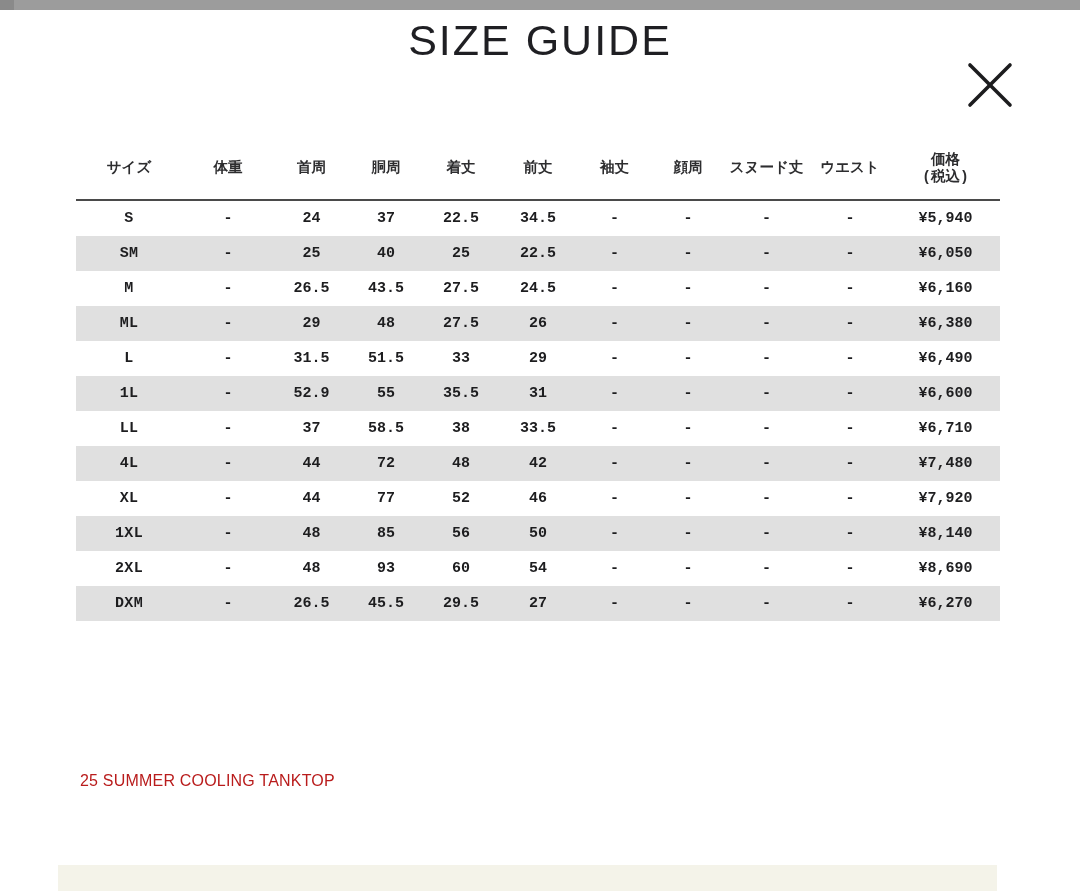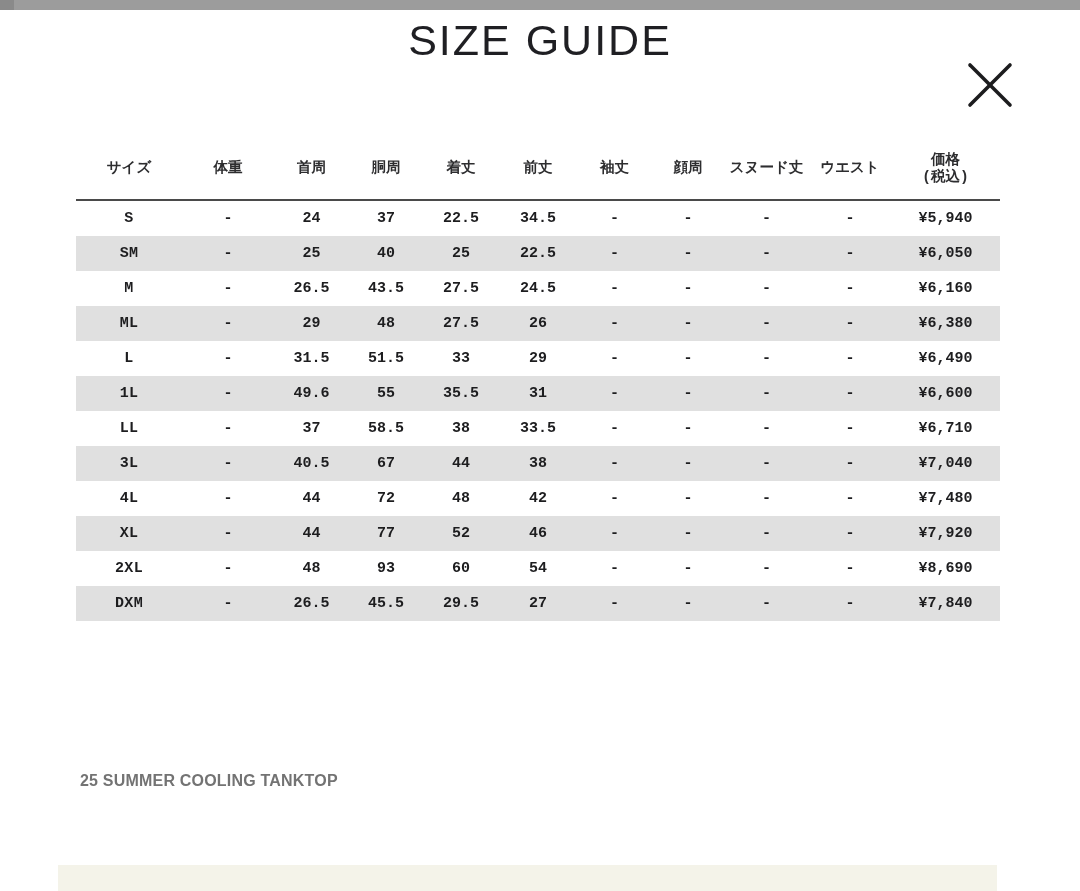--- a/index.html
+++ b/index.html
@@ -86,23 +86,23 @@
   }
   table.size-table td.size-col {
     font-size: 15px;
     letter-spacing: 0.3px;
   }
   .product-name {
     position: absolute;
     left: 80px;
     top: 772px;
     font-size: 16px;
-    font-weight: 700;
+    font-weight: 400;
     letter-spacing: 0.2px;
-    color: #737373;
+    color: #b91c1c;
   }
   .bottom-bar {
     position: absolute;
     left: 58px;
     top: 865px;
     width: 939px;
     height: 26px;
     background: #f4f3e9;
   }
 </style>
@@ -214,21 +214,21 @@
           <td>29</td>
           <td>-</td>
           <td>-</td>
           <td>-</td>
           <td>-</td>
           <td>¥6,490</td>
         </tr>
         <tr>
           <td class="size-col">1L</td>
           <td>-</td>
-          <td>49.6</td>
+          <td>52.9</td>
           <td>55</td>
           <td>35.5</td>
           <td>31</td>
           <td>-</td>
           <td>-</td>
           <td>-</td>
           <td>-</td>
           <td>¥6,600</td>
         </tr>
         <tr>
@@ -238,33 +238,20 @@
           <td>58.5</td>
           <td>38</td>
           <td>33.5</td>
           <td>-</td>
           <td>-</td>
           <td>-</td>
           <td>-</td>
           <td>¥6,710</td>
         </tr>
         <tr>
-          <td class="size-col">3L</td>
-          <td>-</td>
-          <td>40.5</td>
-          <td>67</td>
-          <td>44</td>
-          <td>38</td>
-          <td>-</td>
-          <td>-</td>
-          <td>-</td>
-          <td>-</td>
-          <td>¥7,040</td>
-        </tr>
-        <tr>
           <td class="size-col">4L</td>
           <td>-</td>
           <td>44</td>
           <td>72</td>
           <td>48</td>
           <td>42</td>
           <td>-</td>
           <td>-</td>
           <td>-</td>
           <td>-</td>
@@ -277,20 +264,33 @@
           <td>77</td>
           <td>52</td>
           <td>46</td>
           <td>-</td>
           <td>-</td>
           <td>-</td>
           <td>-</td>
           <td>¥7,920</td>
         </tr>
         <tr>
+          <td class="size-col">1XL</td>
+          <td>-</td>
+          <td>48</td>
+          <td>85</td>
+          <td>56</td>
+          <td>50</td>
+          <td>-</td>
+          <td>-</td>
+          <td>-</td>
+          <td>-</td>
+          <td>¥8,140</td>
+        </tr>
+        <tr>
           <td class="size-col">2XL</td>
           <td>-</td>
           <td>48</td>
           <td>93</td>
           <td>60</td>
           <td>54</td>
           <td>-</td>
           <td>-</td>
           <td>-</td>
           <td>-</td>
@@ -300,21 +300,21 @@
           <td class="size-col">DXM</td>
           <td>-</td>
           <td>26.5</td>
           <td>45.5</td>
           <td>29.5</td>
           <td>27</td>
           <td>-</td>
           <td>-</td>
           <td>-</td>
           <td>-</td>
-          <td>¥7,840</td>
+          <td>¥6,270</td>
         </tr>
       </tbody>
   </table>
 
   <div class="product-name">25 SUMMER COOLING TANKTOP</div>
 
   <div class="bottom-bar"></div>
 
 </div>
 

